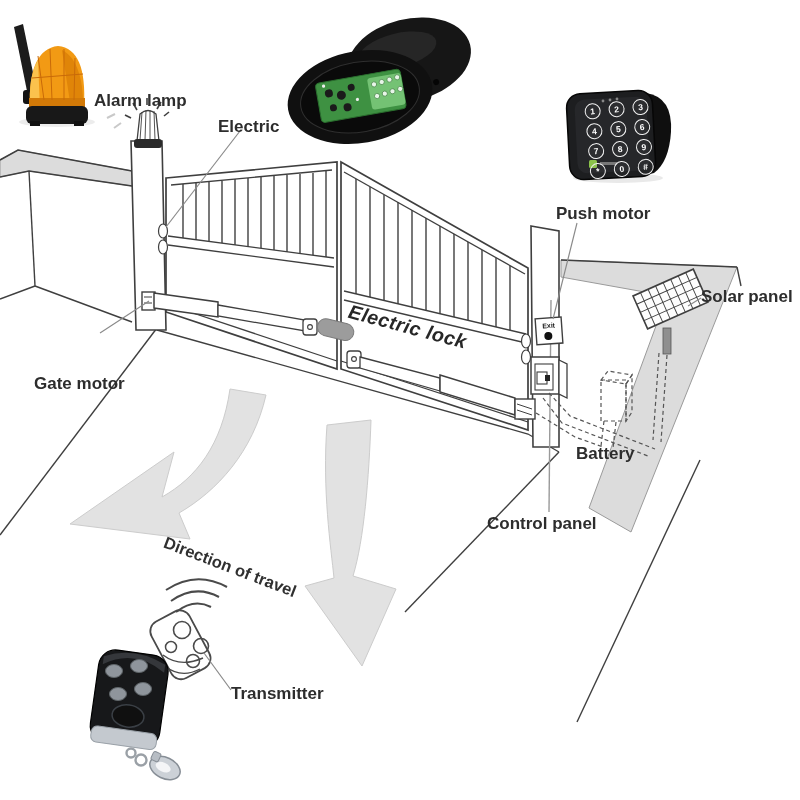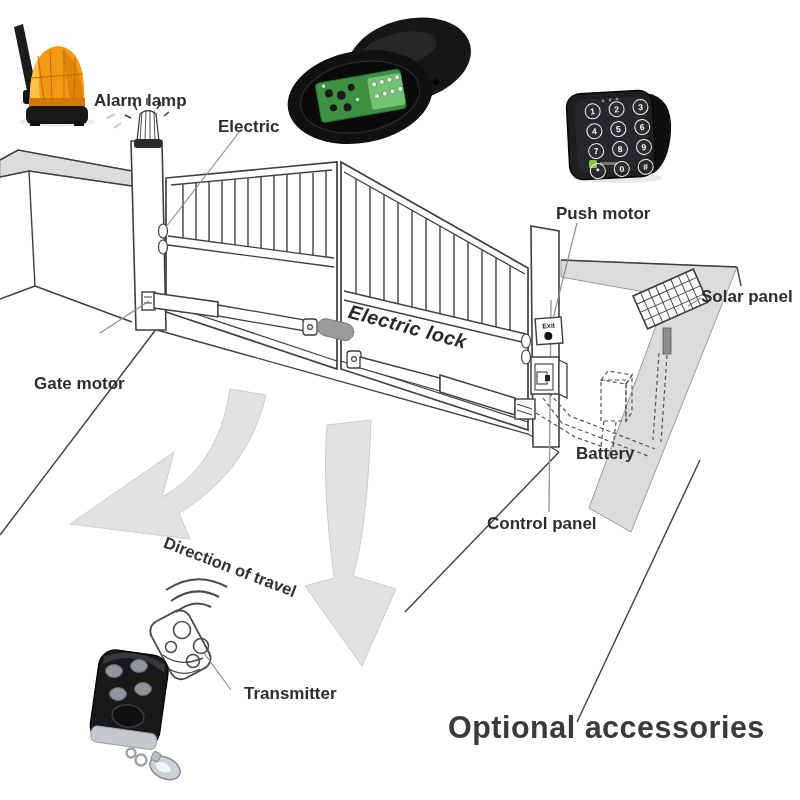--- a/index.html
+++ b/index.html
@@ -11,21 +11,21 @@
   #lbl-electric-lock{left:352px;top:300px;font-size:19.5px;font-style:italic;color:#272727;
       transform:rotate(15deg);transform-origin:left top;letter-spacing:.5px;}
   #lbl-direction{left:168px;top:533px;font-size:16.5px;transform:rotate(21deg);transform-origin:left top;color:#303030;}
   #lbl-alarm{left:94px;top:83px;margin-top:8px;}
   #lbl-photocell{left:218px;top:117px;}
   #lbl-push{left:556px;top:204px;}
   #lbl-solar{left:701px;top:287px;}
   #lbl-gatemotor{left:34px;top:330px;margin-top:44px;}
   #lbl-battery{left:576px;top:444px;}
   #lbl-control{left:472px;top:514px;margin-left:15px;}
-  #lbl-transmitter{left:231px;top:684px;margin-left:13px;}
+  #lbl-transmitter{left:231px;top:684px;}
   #lbl-optional{left:448px;top:710px;font-size:30.5px;color:#3a3a3a;letter-spacing:.5px;}
   
   #keypad-keys{position:absolute;z-index:2;left:584px;top:104px;width:70px;display:flex;flex-wrap:wrap;
       gap:4px 8px;transform:rotate(-5deg);transform-origin:left top;}
   #keypad-keys .key{width:14px;height:14px;border:1.3px solid #f2f2f2;border-radius:50%;
       color:#fff;font-size:8.5px;font-weight:bold;display:flex;align-items:center;justify-content:center;
       background:rgba(255,255,255,0.03);}
 </style>
 </head>
 <body>
@@ -351,15 +351,14 @@
 <div class="label" id="lbl-alarm">Alarm lamp</div>
 <div class="label" id="lbl-photocell">Electric</div>
 <div class="label" id="lbl-push">Push motor</div>
 <div class="label" id="lbl-solar">Solar panel</div>
 <div class="label" id="lbl-gatemotor">Gate motor</div>
 <div class="label" id="lbl-electric-lock">Electric lock</div>
 <div class="label" id="lbl-battery">Battery</div>
 <div class="label" id="lbl-control">Control panel</div>
 <div class="label small" id="lbl-direction">Direction of travel</div>
 <div class="label" id="lbl-transmitter">Transmitter</div>
-<div class="label" id="lbl-optional">Optional accessories</div>
 
 </div>
 
 </body></html>

